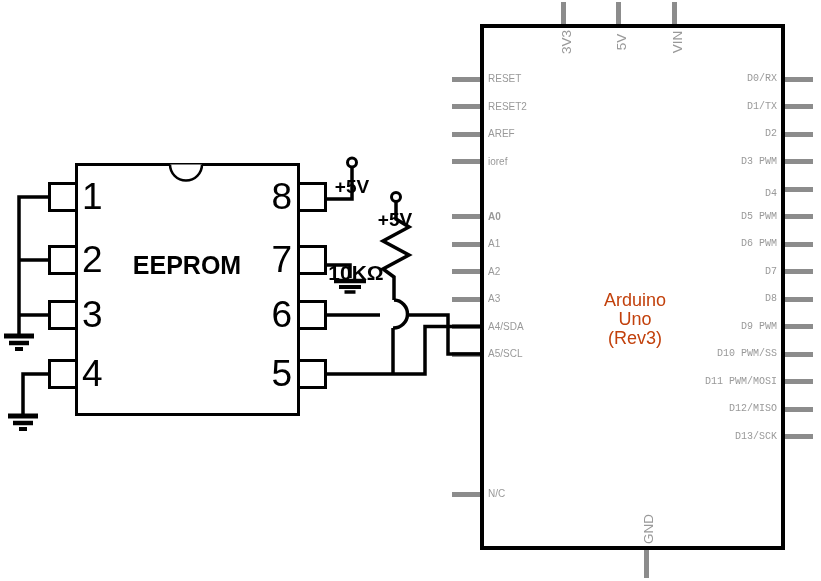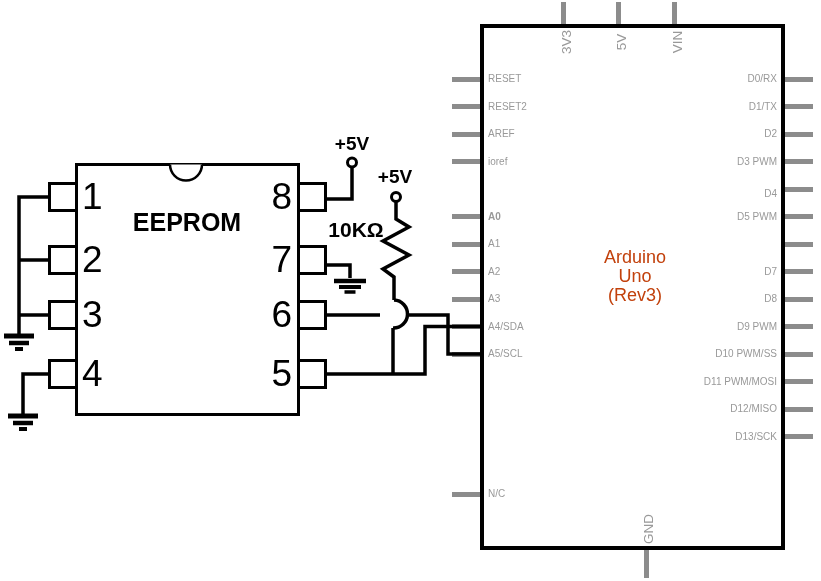--- a/index.html
+++ b/index.html
@@ -6,24 +6,24 @@
   body{
     width:821px;height:581px;position:relative;overflow:hidden;
     background:#ffffff;
     font-family:"Liberation Sans",sans-serif;
   }
   #stage{position:absolute;left:0;top:0;width:821px;height:581px;}
   .layer{position:absolute;left:0;top:0;width:821px;height:581px;}
   #svg-layer{z-index:2;}
   #stub-layer{z-index:1;}
   #text-layer{z-index:3;}
-  .lbl{position:absolute;white-space:nowrap;}
+  .lbl{position:absolute;white-space:nowrap;margin-top:43px;}
   .pin-stub{position:absolute;background:#8c8c8c;}
   .pin-label{position:absolute;font-size:10px;color:#999999;line-height:14px;white-space:nowrap;}
-  .pin-label.right{text-align:right;}
+  .pin-label.right{text-align:right;font-family:Liberation Mono, monospace;}
   .vlabel{position:absolute;font-size:13.5px;color:#999999;line-height:14px;white-space:nowrap;
           transform:translate(-50%,-50%) rotate(-90deg);}
   .pin-number{position:absolute;font-size:37px;color:#000000;line-height:37px;}
   .pin-number.right{text-align:right;}
   #eeprom-label{font-weight:bold;font-size:25px;color:#000000;transform:translate(-50%,-50%);}
   .vcc-label{font-weight:bold;font-size:19px;color:#000000;transform:translate(-50%,-50%);}
   #resistor-label{font-weight:bold;font-size:21px;color:#000000;transform:translate(-50%,-50%);}
   #arduino-title{font-size:18px;color:#c2410c;line-height:19px;text-align:center;
                  transform:translate(-50%,0);}
 </style>
@@ -139,20 +139,21 @@
       <div class="pin-label" style="left: 488px; top: 292px;">A3</div>
       <div class="pin-label" style="left: 488px; top: 319.5px;">A4/SDA</div>
       <div class="pin-label" style="left: 488px; top: 347px;">A5/SCL</div>
       <div class="pin-label" style="left: 488px; top: 487px;">N/C</div>
       <div class="pin-label right" style="left: 627px; top: 72px; width: 150px;">D0/RX</div>
       <div class="pin-label right" style="left: 627px; top: 99.5px; width: 150px;">D1/TX</div>
       <div class="pin-label right" style="left: 627px; top: 127px; width: 150px;">D2</div>
       <div class="pin-label right" style="left: 627px; top: 154.5px; width: 150px;">D3 PWM</div>
       <div class="pin-label right" style="left: 627px; top: 187px; width: 150px;">D4</div>
       <div class="pin-label right" style="left: 627px; top: 209.5px; width: 150px;">D5 PWM</div>
+      <div class="pin-label right" style="left: 627px; top: 237px; width: 150px;">D6 PWM</div>
       <div class="pin-label right" style="left: 627px; top: 264.5px; width: 150px;">D7</div>
       <div class="pin-label right" style="left: 627px; top: 292px; width: 150px;">D8</div>
       <div class="pin-label right" style="left: 627px; top: 319.5px; width: 150px;">D9 PWM</div>
       <div class="pin-label right" style="left: 627px; top: 347px; width: 150px;">D10 PWM/SS</div>
       <div class="pin-label right" style="left: 627px; top: 374.5px; width: 150px;">D11 PWM/MOSI</div>
       <div class="pin-label right" style="left: 627px; top: 402px; width: 150px;">D12/MISO</div>
       <div class="pin-label right" style="left: 627px; top: 429.5px; width: 150px;">D13/SCK</div>
       <div class="vlabel" style="left: 567px; top: 42px;">3V3</div>
       <div class="vlabel" style="left: 622px; top: 42px;">5V</div>
       <div class="vlabel" style="left: 678px; top: 42px;">VIN</div>

